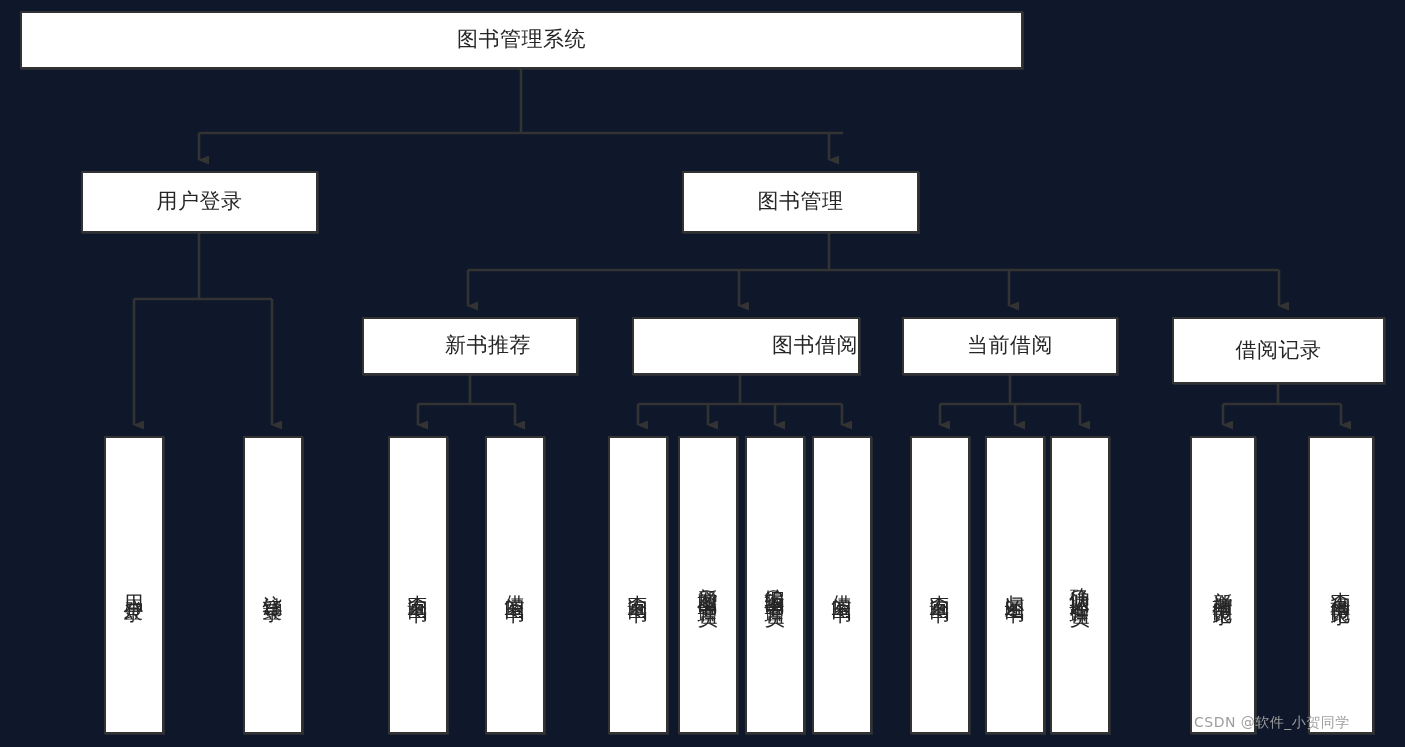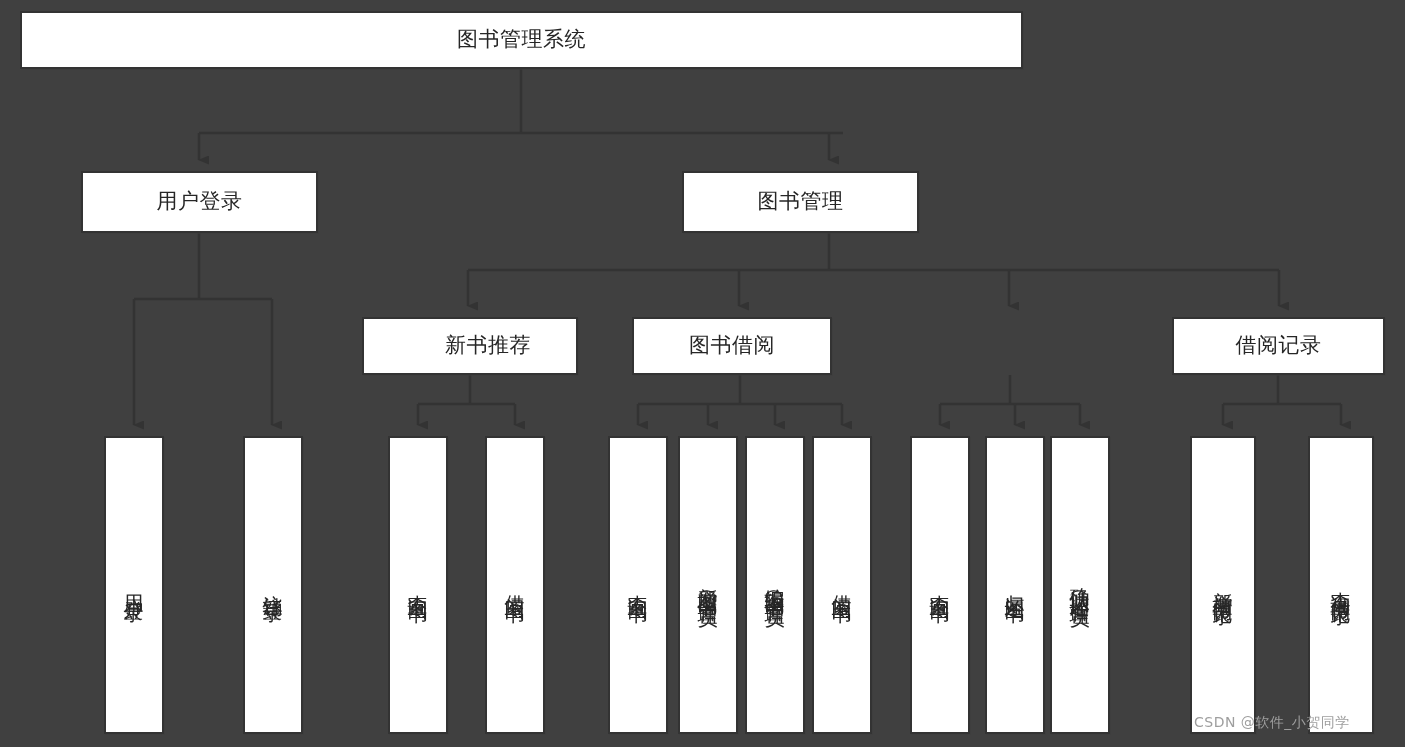--- a/index.html
+++ b/index.html
@@ -10,21 +10,21 @@
   body {
     width: 1405px;
     height: 747px;
     font-family: "DejaVu Sans", "Liberation Sans", sans-serif;
     overflow: hidden;
   }
   #diagram-root {
     position: relative;
     width: 1405px;
     height: 747px;
-    background: #404040;
+    background: #0f172a;
   }
   svg.diagram-canvas {
     position: absolute;
     top: 0; left: 0;
     width: 1405px;
     height: 747px;
   }
   .node-box {
     position: absolute;
     box-sizing: border-box;
@@ -134,24 +134,27 @@
   <div class="node-box" style="left:81px; top:171px; width:237px; height:62px;">
     <span class="node-label-h">用户登录</span>
   </div>
   <div class="node-box" style="left:682px; top:171px; width:237px; height:62px;">
     <span class="node-label-h">图书管理</span>
   </div>
 
   <div class="node-box" style="left:362px; top:317px; width:216px; height:58px;padding-left:36px;">
     <span class="node-label-h">新书推荐</span>
   </div>
-  <div class="node-box" style="left:632px; top:317px; width:200px; height:58px;">
+  <div class="node-box" style="left:632px; top:317px; width:228px; height:58px;justify-content:flex-end;">
     <span class="node-label-h">图书借阅</span>
   </div>
-  <div class="node-box" style="left:1172px; top:317px; width:213px; height:58px;">
+  <div class="node-box" style="left:902px; top:317px; width:216px; height:58px;">
+    <span class="node-label-h">当前借阅</span>
+  </div>
+  <div class="node-box" style="left:1172px; top:317px; width:213px; height:67px;">
     <span class="node-label-h">借阅记录</span>
   </div>
 
   <div class="node-box" style="left:104px; top:436px; width:60px; height:298px;">
     <span class="node-label-v">用户登录</span>
   </div>
   <div class="node-box" style="left:243px; top:436px; width:60px; height:298px;">
     <span class="node-label-v">注销登录</span>
   </div>
 

